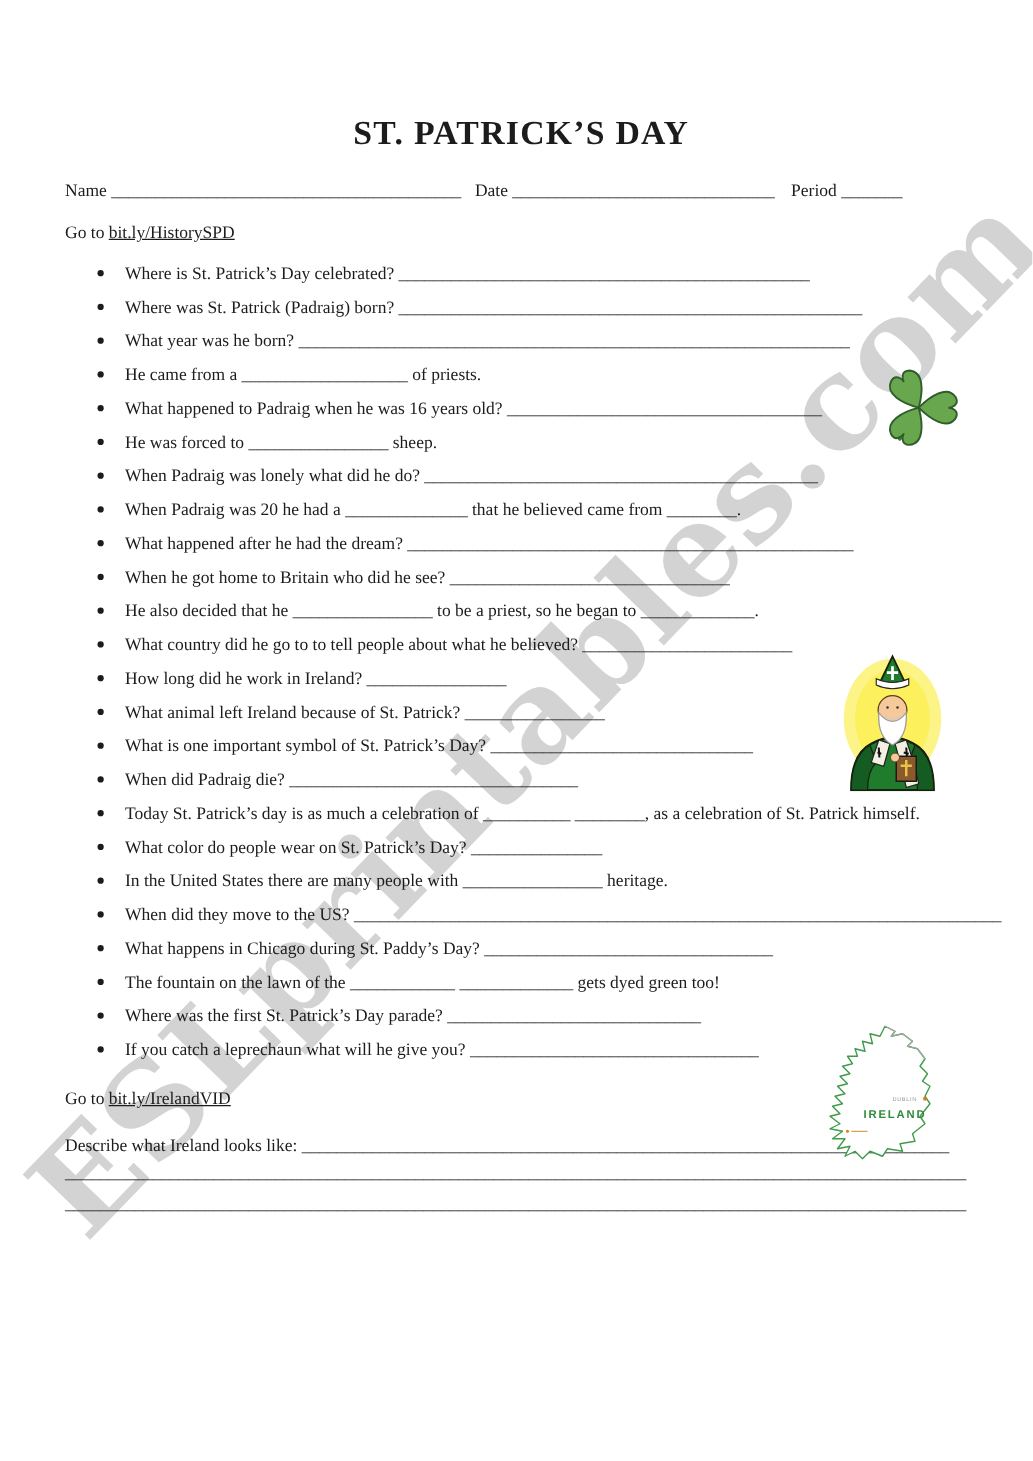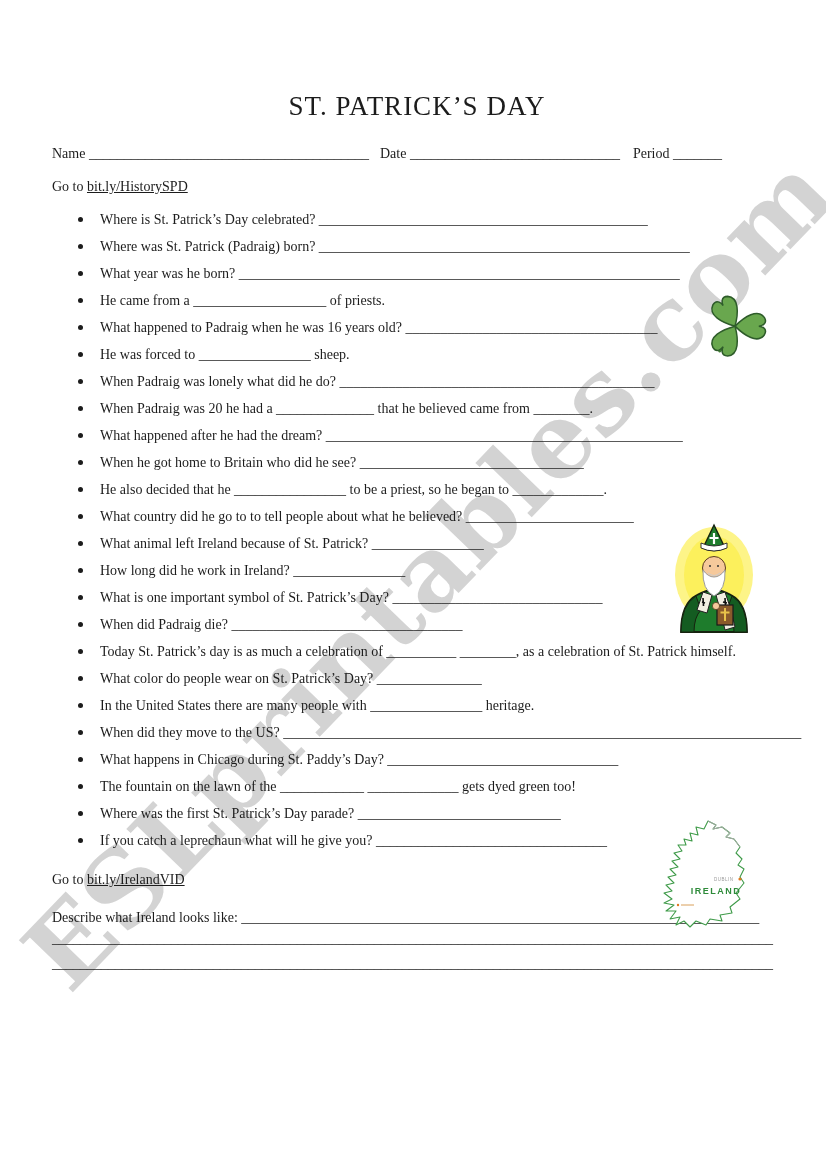--- a/index.html
+++ b/index.html
@@ -9,21 +9,21 @@
   }
   .watermark{
     position:absolute;left:428px;top:572px;z-index:1;
     transform:translate(-50%,-50%) rotate(-46deg);
     font-family:"DejaVu Serif",serif;font-weight:bold;font-size:103px;
     color:rgba(158,158,158,0.45);white-space:nowrap;letter-spacing:1px;
     pointer-events:none;
   }
   .content{position:relative;z-index:2;padding:0 44px 0 52px;}
   .title{
-    font-size:27px;font-weight:normal;text-align:center;
+    font-size:27px;font-weight:bold;text-align:center;
     margin:90px 0 0 0;letter-spacing:1px;line-height:32px;
   }
   .fields{margin-top:24px;font-size:14px;white-space:nowrap;}
   .blank{letter-spacing:0;}
   .lbl-date{margin-left:11px;}
   .lbl-period{margin-left:13px;}
   .goto{margin-top:17px;font-size:14px;}
   .doc-link{text-decoration:underline;color:inherit;cursor:pointer;}
   ul.qlist{margin:11px 0 0 0;padding:0 0 0 26px;list-style:none;}
   ul.qlist li{
@@ -66,22 +66,22 @@
         <li>What year was he born? _______________________________________________________________</li>
         <li>He came from a ___________________ of priests.</li>
         <li>What happened to Padraig when he was 16 years old? ____________________________________</li>
         <li>He was forced to ________________ sheep.</li>
         <li>When Padraig was lonely what did he do? _____________________________________________</li>
         <li>When Padraig was 20 he had a ______________ that he believed came from ________.</li>
         <li>What happened after he had the dream? ___________________________________________________</li>
         <li>When he got home to Britain who did he see? ________________________________</li>
         <li>He also decided that he ________________ to be a priest, so he began to _____________.</li>
         <li>What country did he go to to tell people about what he believed? ________________________</li>
+        <li>How long did he work in Ireland? ________________</li>
         <li>What animal left Ireland because of St. Patrick? ________________</li>
-        <li>How long did he work in Ireland? ________________</li>
         <li>What is one important symbol of St. Patrick’s Day? ______________________________</li>
         <li>When did Padraig die? _________________________________</li>
         <li>Today St. Patrick’s day is as much a celebration of __________ ________, as a celebration of St. Patrick himself.</li>
         <li>What color do people wear on St. Patrick’s Day? _______________</li>
         <li>In the United States there are many people with ________________ heritage.</li>
         <li>When did they move to the US? __________________________________________________________________________</li>
         <li>What happens in Chicago during St. Paddy’s Day? _________________________________</li>
         <li>The fountain on the lawn of the ____________ _____________ gets dyed green too!</li>
         <li>Where was the first St. Patrick’s Day parade? _____________________________</li>
         <li>If you catch a leprechaun what will he give you? _________________________________</li>

